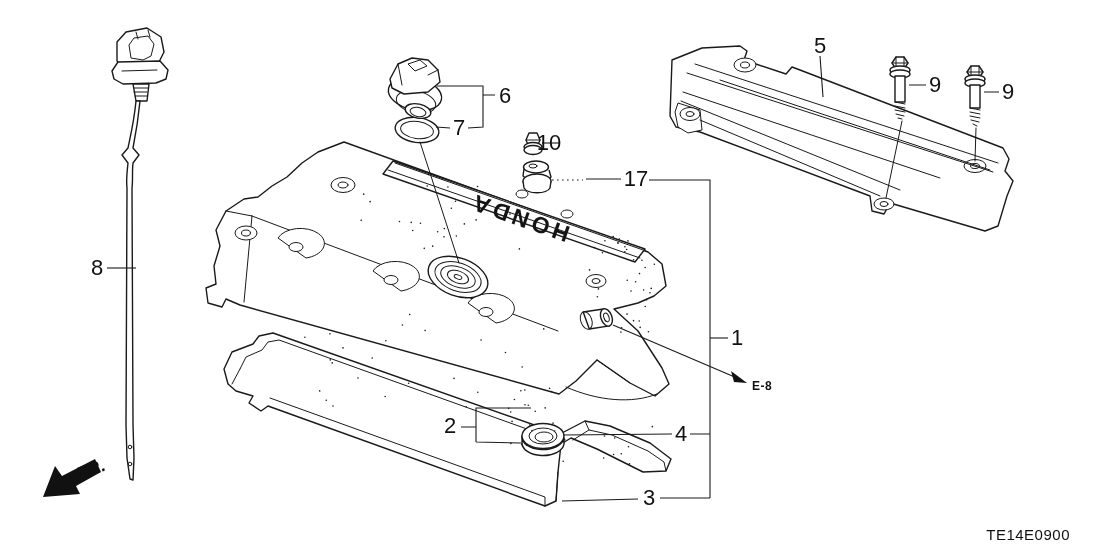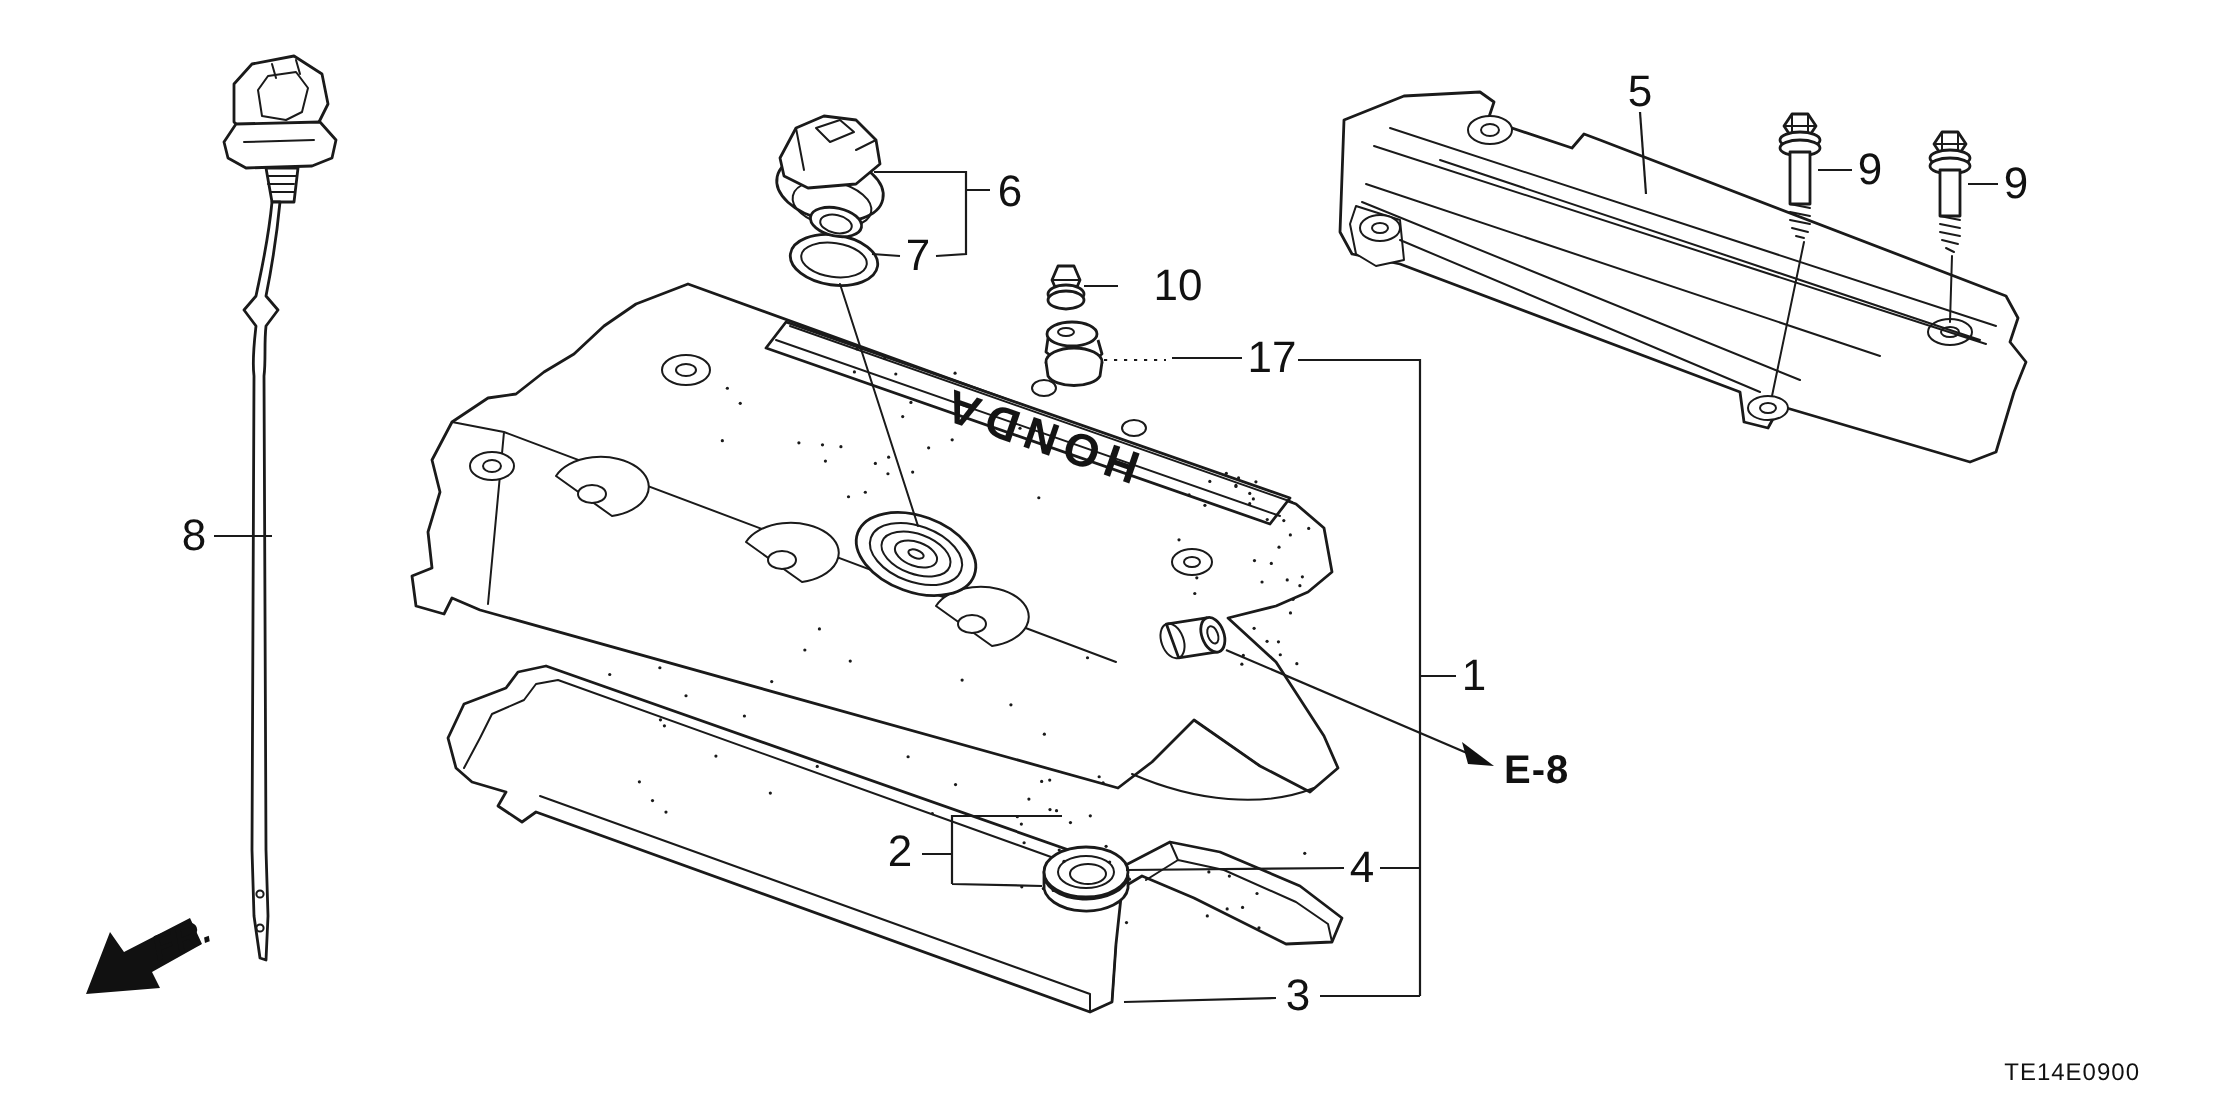--- a/index.html
+++ b/index.html
@@ -1,25 +1,25 @@
 <!DOCTYPE html>
 <html><head>
 <meta charset="utf-8">
 <style>
   html,body{margin:0;padding:0;background:#fff;}
   .stage{position:relative;width:1108px;height:553px;background:#ffffff;overflow:hidden;
          font-family:"Liberation Sans", sans-serif;color:#111;}
   .stage svg{position:absolute;left:0;top:0;}
   .callout{position:absolute;transform:translate(-50%,-50%);font-size:22px;font-weight:400;
            color:#111;letter-spacing:0;line-height:1;white-space:nowrap;}
-  .ref-e8{position:absolute;transform:translate(0,-50%);font-size:20px;font-weight:700;
+  .ref-e8{position:absolute;transform:translate(0,-50%);font-size:12px;font-weight:700;
           letter-spacing:.5px;}
   .fr-label{position:absolute;transform:translate(-50%,-50%) rotate(-21deg);font-size:18px;
             font-weight:700;font-style:italic;letter-spacing:.5px;}
-  .diagram-code{position:absolute;right:38px;bottom:10px;font-size:12px;font-weight:400;
+  .diagram-code{position:absolute;right:38px;bottom:10px;font-size:15px;font-weight:400;
                 letter-spacing:.5px;}
   .lnf{stroke:#1a1a1a;fill:#ffffff;stroke-width:1.4;stroke-linejoin:round;}
   .thin{stroke:#1a1a1a;fill:none;stroke-width:1;stroke-linejoin:round;stroke-linecap:round;}
   .thinf{stroke:#1a1a1a;fill:#ffffff;stroke-width:1;stroke-linejoin:round;}
   .leader{stroke:#1a1a1a;fill:none;stroke-width:1.1;}
   .blk{fill:#111;stroke:none;}
 </style>
 </head>
 <body>
 
@@ -313,20 +313,20 @@
       <div class="callout" style="left: 737px; top: 338px;">1</div>
       <div class="callout" style="left: 450px; top: 426px;">2</div>
       <div class="callout" style="left: 649px; top: 498px;">3</div>
       <div class="callout" style="left: 681px; top: 434px;">4</div>
       <div class="callout" style="left: 820px; top: 46px;">5</div>
       <div class="callout" style="left: 505px; top: 96px;">6</div>
       <div class="callout" style="left: 459px; top: 128px;">7</div>
       <div class="callout" style="left: 97px; top: 268px;">8</div>
       <div class="callout" style="left: 935px; top: 85px;">9</div>
       <div class="callout" style="left: 1008px; top: 92px;">9</div>
-      <div class="callout" style="left: 589px; top: 143px; text-align: center;">10</div>
+      <div class="callout" style="left: 549px; top: 143px; text-align: center;">10</div>
       <div class="callout" style="left: 636px; top: 179px;">17</div>
     </div>
 
   <div class="ref-e8" style="left:752px;top:386px;">E-8</div>
   <div class="fr-label" style="left:91px;top:470px;">FR.</div>
   <div class="diagram-code">TE14E0900</div>
 </div>
 
 </body></html>

